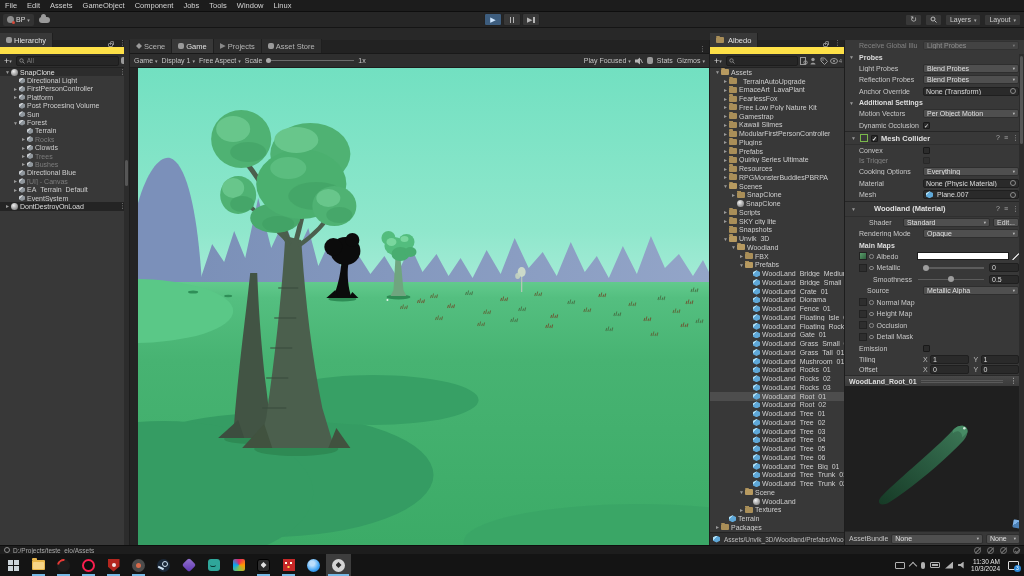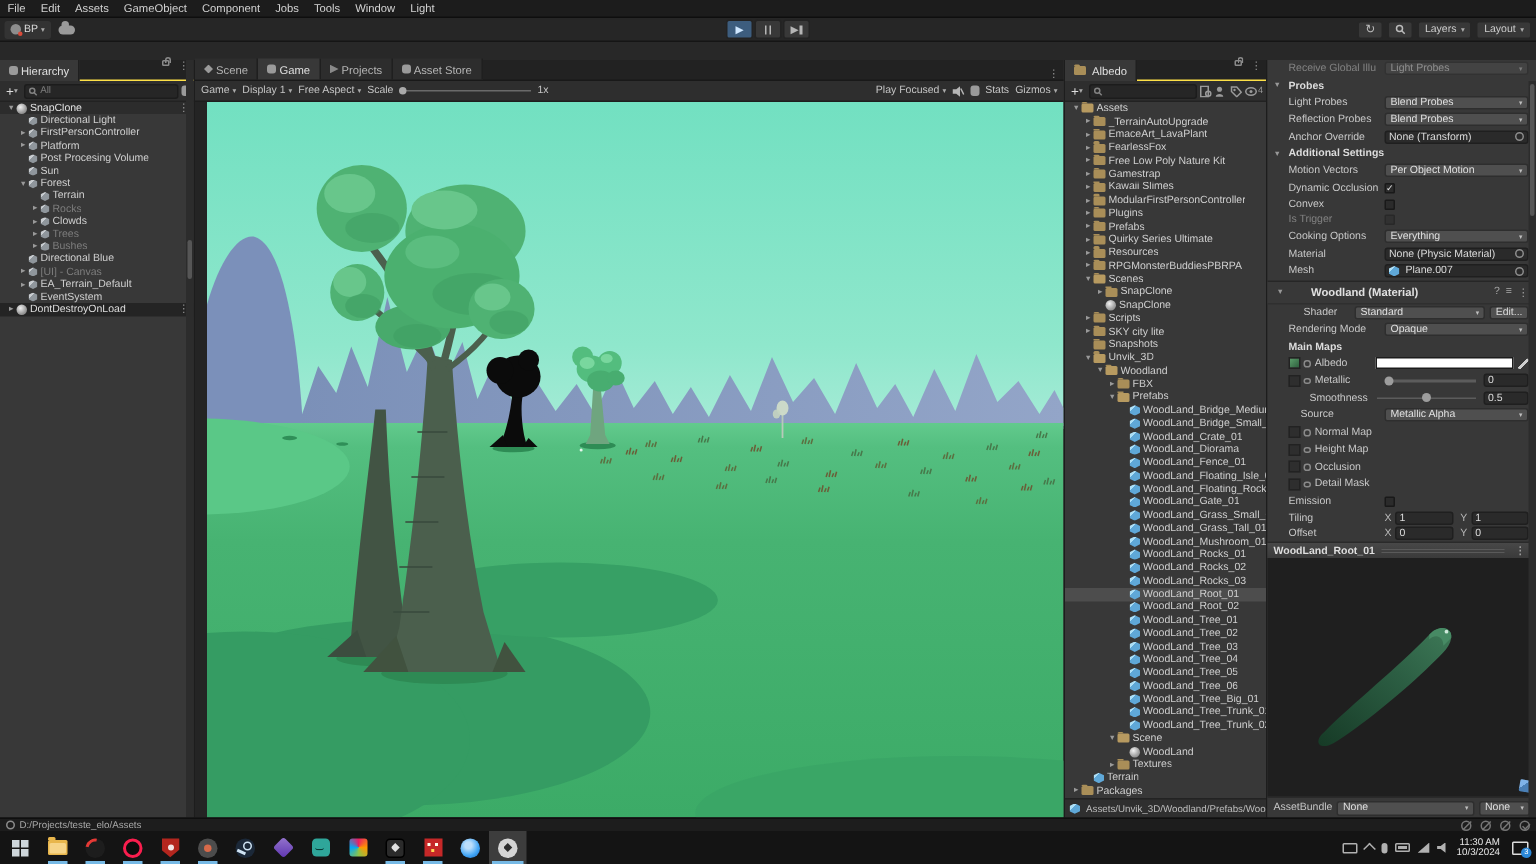--- a/index.html
+++ b/index.html
@@ -28,21 +28,21 @@
   .pbtn.on{background:#3d5d7e;color:#cfe7ff}
   .pause-bars{display:flex;gap:1.5px}.pause-bars i{width:1.5px;height:6px;background:#b5b5b5}
   .step-wrap{display:flex;align-items:center;gap:1px}.step-bar{width:1.5px;height:6px;background:#b5b5b5}
   .tright{margin-left:auto;display:flex;align-items:center;gap:3px}
   .tbtn{height:12px;background:#383838;border:1px solid #262626;border-radius:2px;display:flex;align-items:center;gap:3px;padding:0 4px;font-size:7px;color:#ccc}
   .hist{font-size:8px;color:#bbb;line-height:10px}
   
   .main{position:absolute;top:40px;left:0;right:0;bottom:31px;display:flex}
   .panel{display:flex;flex-direction:column;background:#383838;border-right:1px solid #1d1d1d;position:relative}
   .hierarchy{width:130px}.viewport-panel{width:580px}.project{width:135px}.inspector{flex:1;border-right:none}
-  .ptabs{height:14px;background:#222;display:flex;border-bottom:1px solid #fde047;flex:0 0 14px}
+  .ptabs{height:14px;background:#222;display:flex;align-items:flex-end;border-bottom:7px solid #fde047;flex:0 0 14px}
   .ptab{height:14px;display:flex;align-items:center;gap:2px;padding:0 6px;background:#2d2d2d;font-size:7.5px;color:#b5b5b5;border-right:1px solid #1f1f1f}
   .ptab.active{background:#383838;color:#e0e0e0}
   .tabspace{flex:1}
   .lock{width:5px;height:4px;border:1px solid #8a8a8a;border-radius:1px;position:relative;margin-right:3px}
   .lock::before{content:"";position:absolute;top:-3px;left:0.5px;width:2.5px;height:2.5px;border:1px solid #8a8a8a;border-bottom:none;border-radius:2px 2px 0 0}
   .kebab{font-size:7px;color:#9a9a9a;padding:0 3px}
   .tabic{width:6px;height:6px;background:#9a9a9a;flex:0 0 6px}
   .tabic.diamond{clip-path:polygon(50% 0,100% 50%,50% 100%,0 50%)}
   .tabic.round{border-radius:2px}
   .tabic.tri{clip-path:polygon(0 0,100% 50%,0 100%)}
@@ -179,21 +179,21 @@
 
   <div class="menubar" id="menubar">
       <div class="menu-item">File</div>
       <div class="menu-item">Edit</div>
       <div class="menu-item">Assets</div>
       <div class="menu-item">GameObject</div>
       <div class="menu-item">Component</div>
       <div class="menu-item">Jobs</div>
       <div class="menu-item">Tools</div>
       <div class="menu-item">Window</div>
-      <div class="menu-item">Light</div>
+      <div class="menu-item">Linux</div>
     </div>
 
   <div class="toolbar">
     <div class="acct">
       <span class="avatar"></span>
       <span>BP</span>
       <span class="caret">▾</span>
     </div>
     <span class="cloud-ic"></span>
     <div class="playctr">
@@ -888,20 +888,31 @@
             <span class="ins-label">Motion Vectors</span>
             <div class="dd">
               <span>Per Object Motion</span>
               <span class="dda">▾</span>
             </div>
           </div>
           <div class="ins-row">
             <span class="ins-label">Dynamic Occlusion</span>
             <span class="cb">✓</span>
           </div>
+          <div class="comp">
+            <span class="arr">▼</span>
+            <span class="ic-meshcollider"></span>
+            <span class="cb">✓</span>
+            <span>Mesh Collider</span>
+            <span class="comp-right">
+              <span>?</span>
+              <span>≡</span>
+              <span>⋮</span>
+            </span>
+          </div>
           <div class="ins-row h10">
             <span class="ins-label">Convex</span>
             <span class="cb"></span>
           </div>
           <div class="ins-row h10 dis">
             <span class="ins-label">Is Trigger</span>
             <span class="cb"></span>
           </div>
           <div class="ins-row">
             <span class="ins-label">Cooking Options</span>

